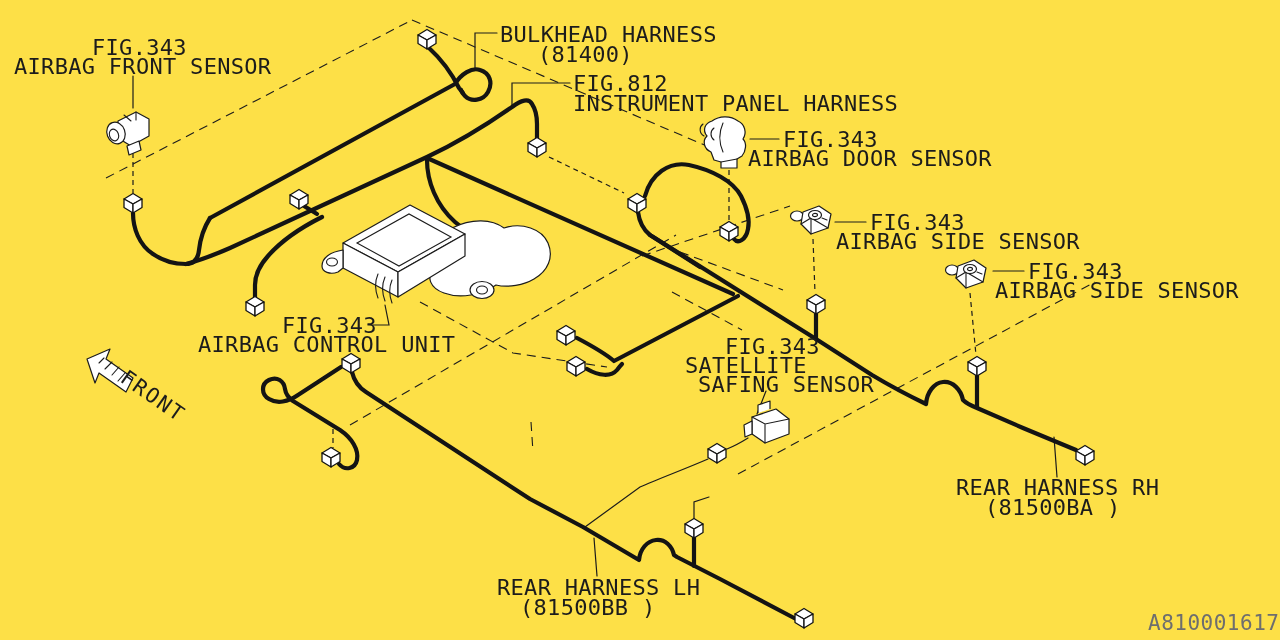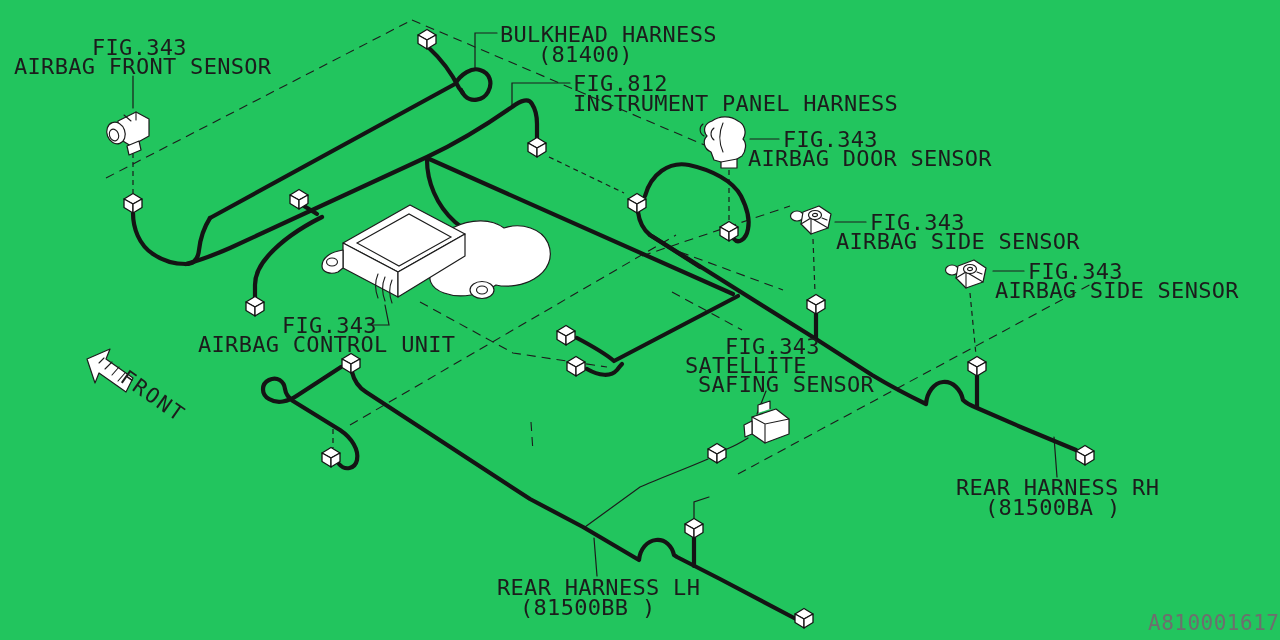--- a/index.html
+++ b/index.html
@@ -1,16 +1,16 @@
 <!DOCTYPE html>
 <html><head>
 <meta charset="utf-8">
 <style>
   html,body{margin:0;padding:0;background:#ffffff;}
-  .stage{width:1280px;height:640px;position:relative;background:#22c55e;overflow:hidden;}
+  .stage{width:1280px;height:640px;position:relative;background:#fde047;overflow:hidden;}
   svg{display:block;}
   text{font-family:"DejaVu Sans Mono","Liberation Mono",monospace;
        font-size:22px;letter-spacing:0.3px;fill:#1c1c1c;white-space:pre;}
   .watermark{font-size:21px;fill:#6e6e6e;letter-spacing:0.5px;}
   .front-text{font-size:21px;letter-spacing:2px;}
   .thick{fill:none;stroke:#141414;stroke-width:4.2;stroke-linecap:round;stroke-linejoin:round;}
   .thin{fill:none;stroke:#1c1c1c;stroke-width:1.2;stroke-linecap:round;}
   .icon{fill:#ffffff;stroke:#1c1c1c;stroke-width:1.2;stroke-linejoin:round;}
   .iconline{fill:none;stroke:#1c1c1c;stroke-width:1.1;stroke-linecap:round;}
   .dash-body{fill:none;stroke:#1c1c1c;stroke-width:1.1;stroke-dasharray:9 6;}

